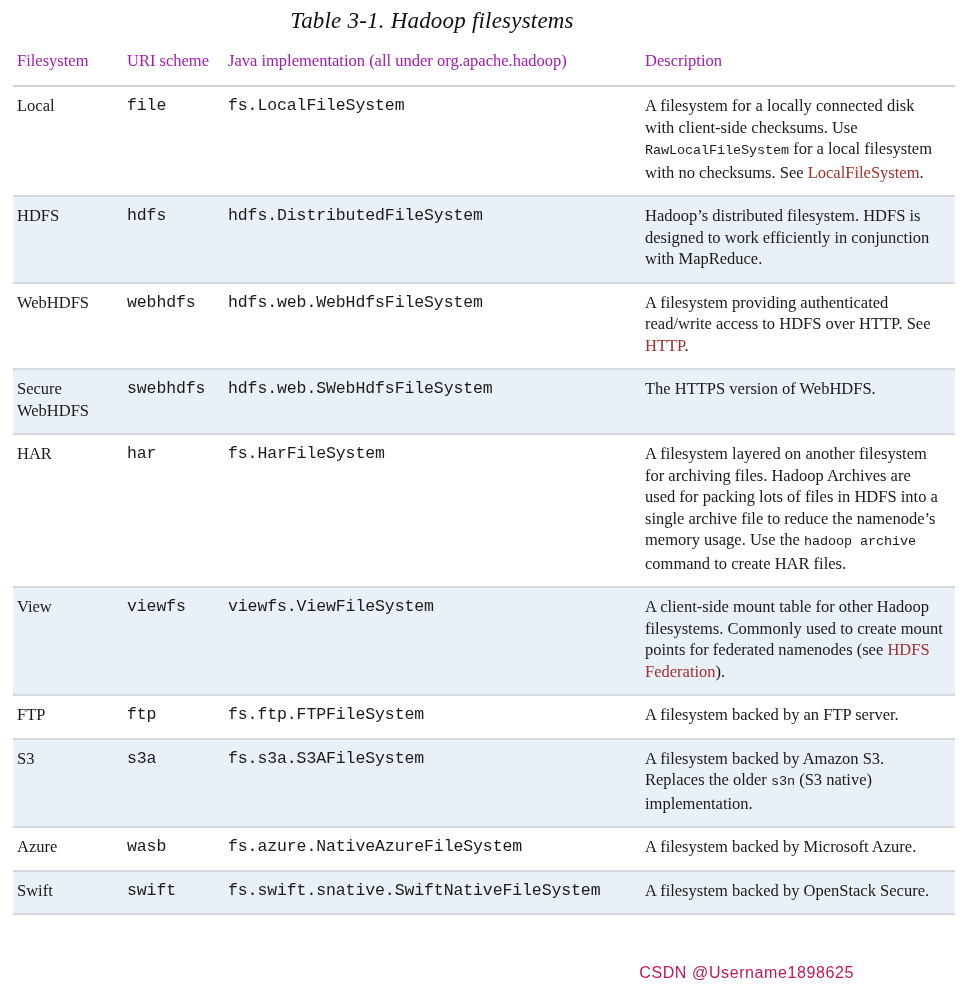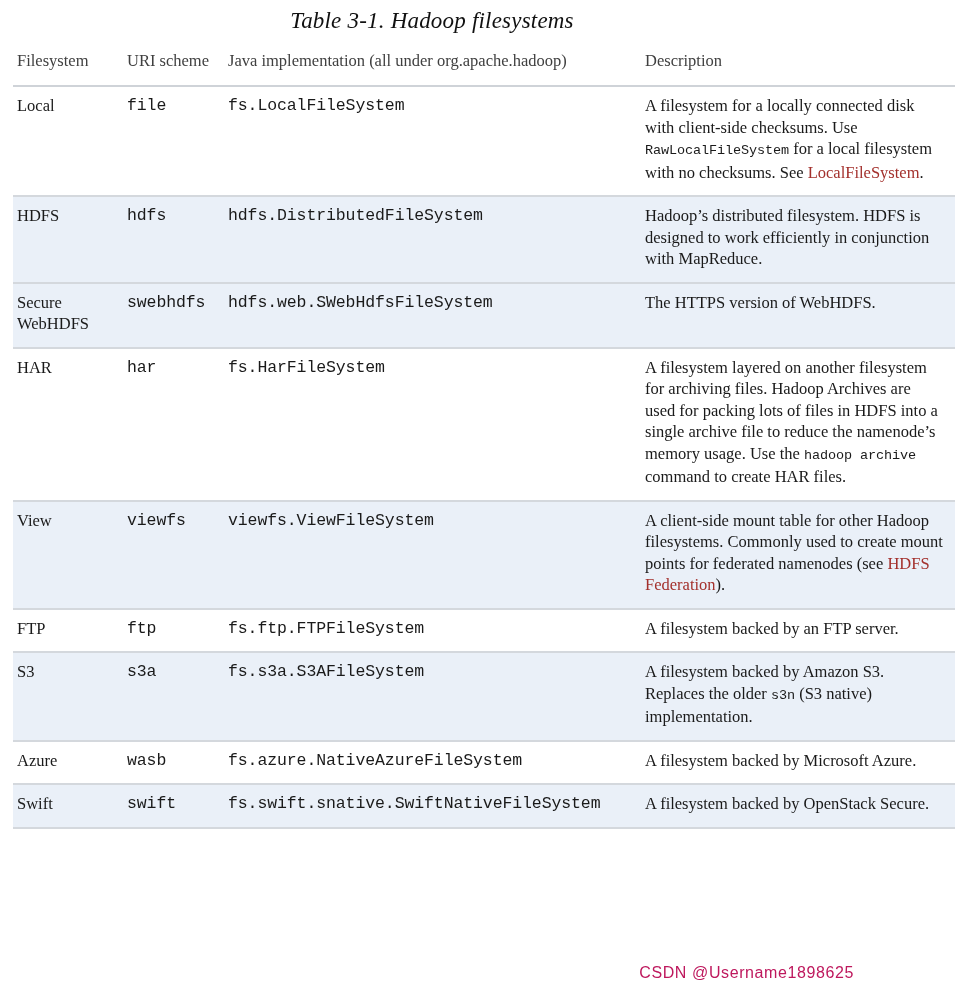--- a/index.html
+++ b/index.html
@@ -48,21 +48,21 @@
   table.fs-table col.c-desc       { width: 314px; }
 
   table.fs-table th {
     text-align: left;
     font-weight: normal;
     font-size: 16.5px;
     line-height: 21px;
     vertical-align: top;
     padding: 6px 10px 14px 4px;
     border-bottom: 2px solid #cfd3d8;
-    color: #404040;
+    color: #a21caf;
   }
 
   table.fs-table td {
     vertical-align: top;
     font-size: 16.5px;
     line-height: 21.5px;
     padding: 8px 10px 12px 4px;
     border-bottom: 2px solid #d4d8dd;
     color: #1a1a1a;
   }
@@ -138,20 +138,26 @@
           <td class="cell-scheme">file</td>
           <td class="cell-java">fs.LocalFileSystem</td>
           <td class="cell-desc"><span>A filesystem for a locally connected disk with client-side checksums. Use </span><code class="inline">RawLocalFileSystem</code><span> for a local filesystem with no checksums. See </span><a class="xref" href="#">LocalFileSystem</a><span>.</span></td>
         </tr>
         <tr class="shaded">
           <td class="cell-filesystem">HDFS</td>
           <td class="cell-scheme">hdfs</td>
           <td class="cell-java">hdfs.DistributedFileSystem</td>
           <td class="cell-desc"><span>Hadoop’s distributed filesystem. HDFS is designed to work efficiently in conjunction with MapReduce.</span></td>
         </tr>
+        <tr>
+          <td class="cell-filesystem">WebHDFS</td>
+          <td class="cell-scheme">webhdfs</td>
+          <td class="cell-java">hdfs.web.WebHdfsFileSystem</td>
+          <td class="cell-desc"><span>A filesystem providing authenticated read/write access to HDFS over HTTP. See </span><a class="xref" href="#">HTTP</a><span>.</span></td>
+        </tr>
         <tr class="shaded">
           <td class="cell-filesystem">Secure WebHDFS</td>
           <td class="cell-scheme">swebhdfs</td>
           <td class="cell-java">hdfs.web.SWebHdfsFileSystem</td>
           <td class="cell-desc"><span>The HTTPS version of WebHDFS.</span></td>
         </tr>
         <tr>
           <td class="cell-filesystem">HAR</td>
           <td class="cell-scheme">har</td>
           <td class="cell-java">fs.HarFileSystem</td>

